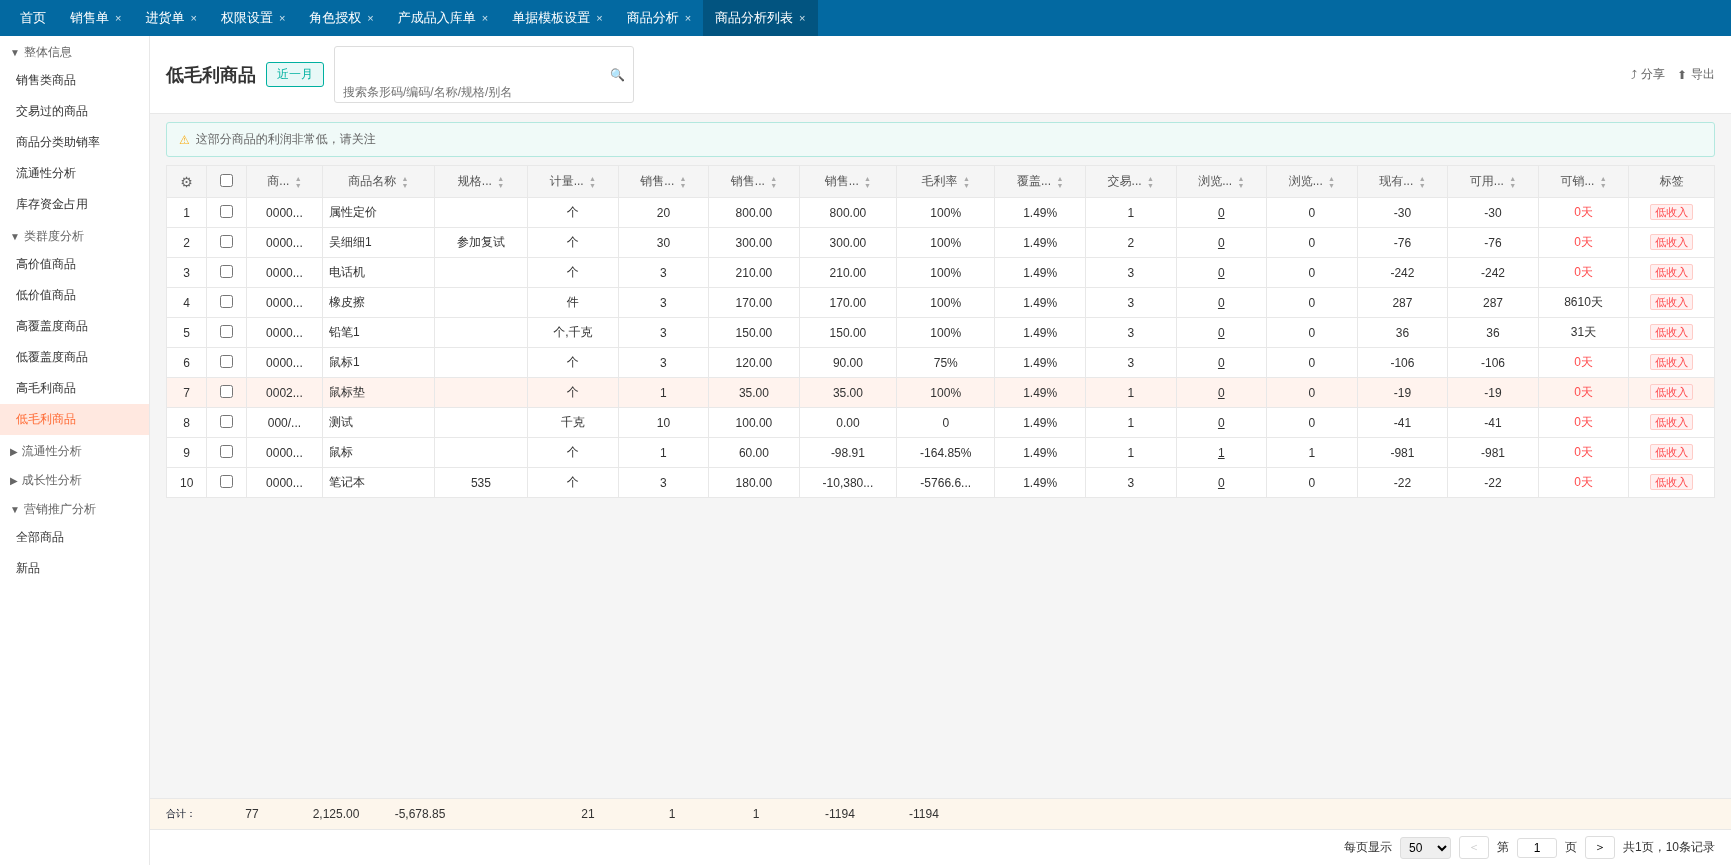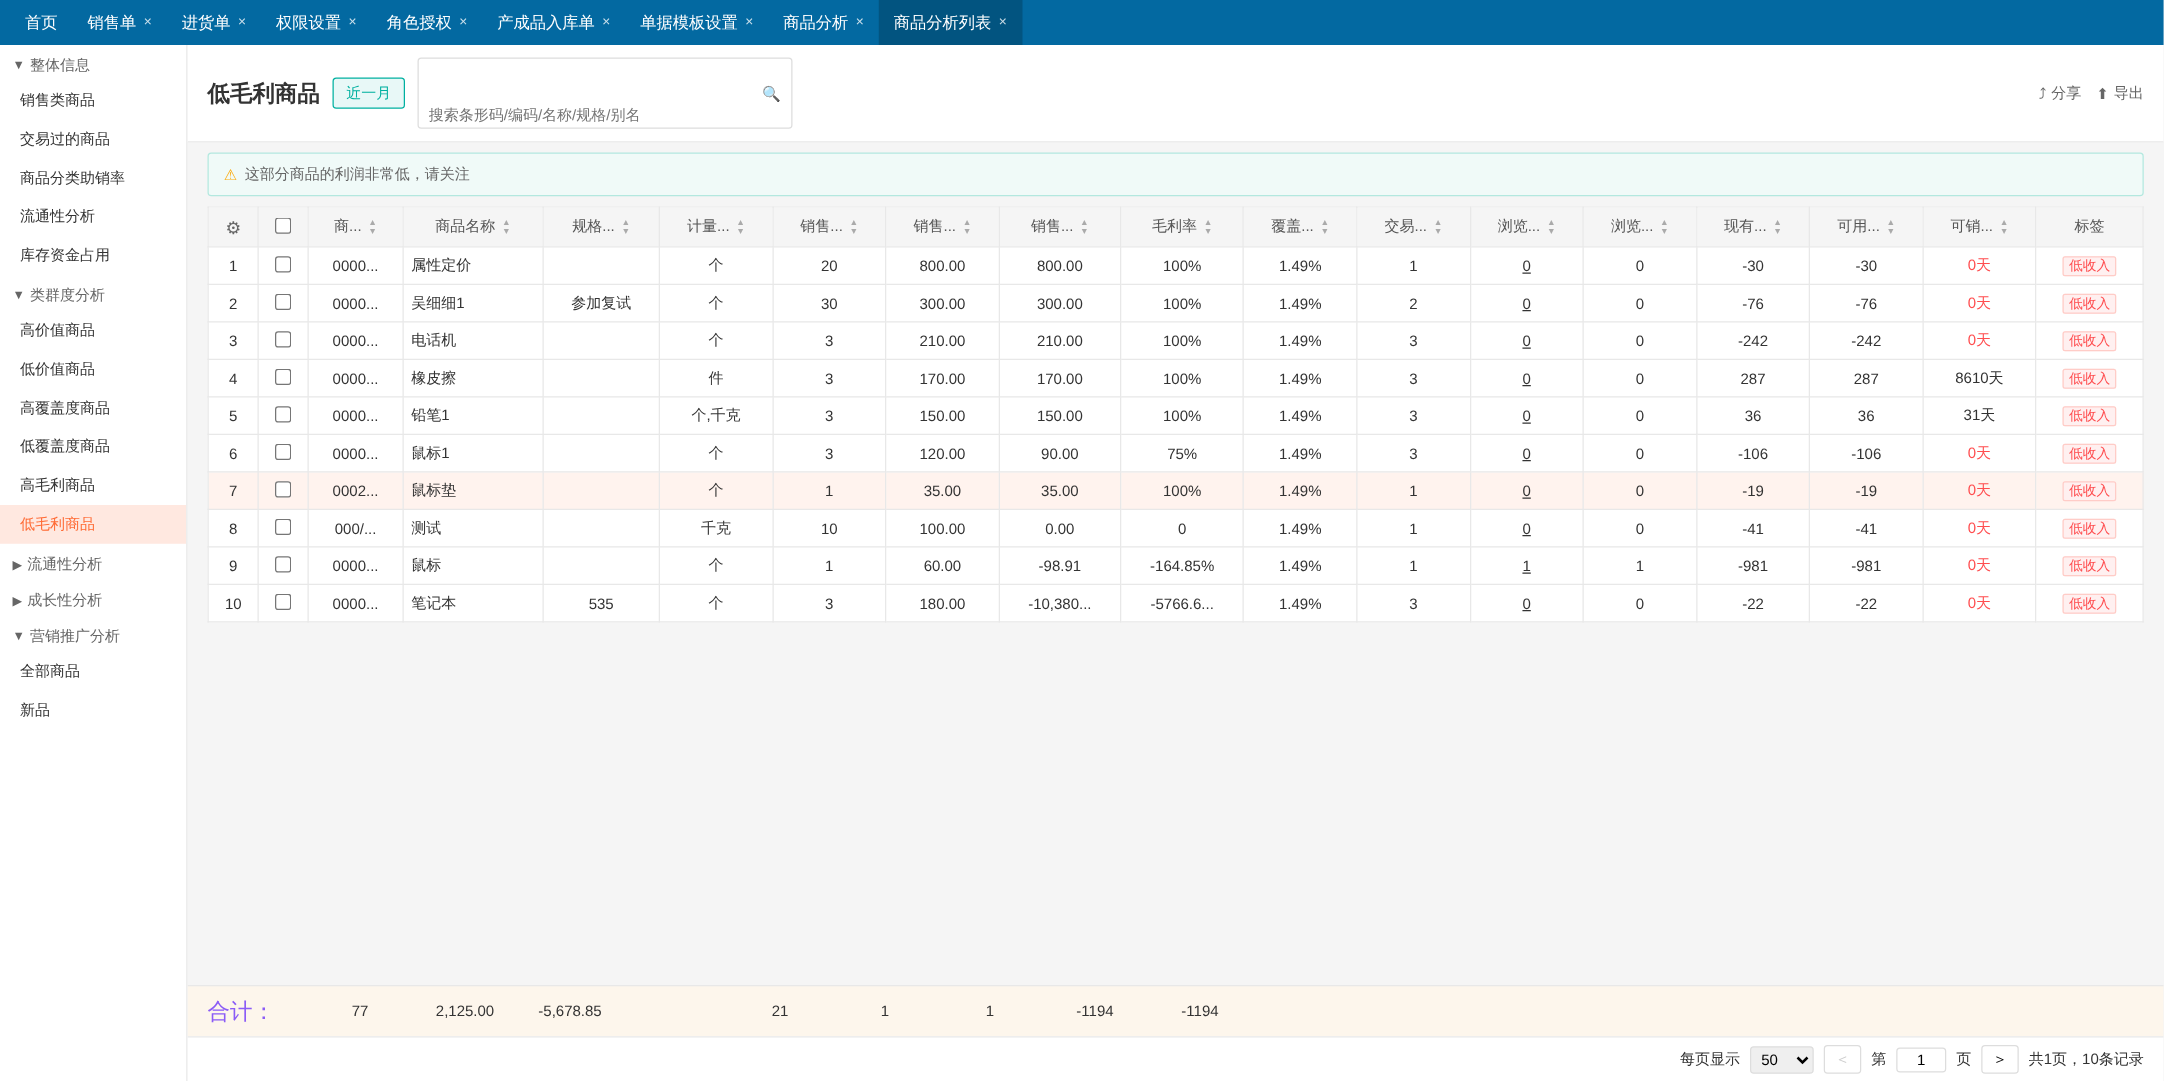--- a/index.html
+++ b/index.html
@@ -193,21 +193,21 @@
     .underline-0 { text-decoration: underline; }
 
     
     .table-footer {
       background: #fdf6ec;
       border-top: 1px solid #e8e8e8;
       padding: 8px 16px;
       display: flex;
       align-items: center;
     }
-    .footer-label { color: #8b5cf6; font-size: 18px; margin-right: 28px; }
+    .footer-label { color: #0f172a; font-size: 10px; margin-right: 16px; }
     .footer-cells {
       display: flex;
       flex: 1;
       gap: 4px;
     }
     .footer-cell {
       padding: 0 8px;
       font-size: 12px;
       color: #333;
       min-width: 80px;

